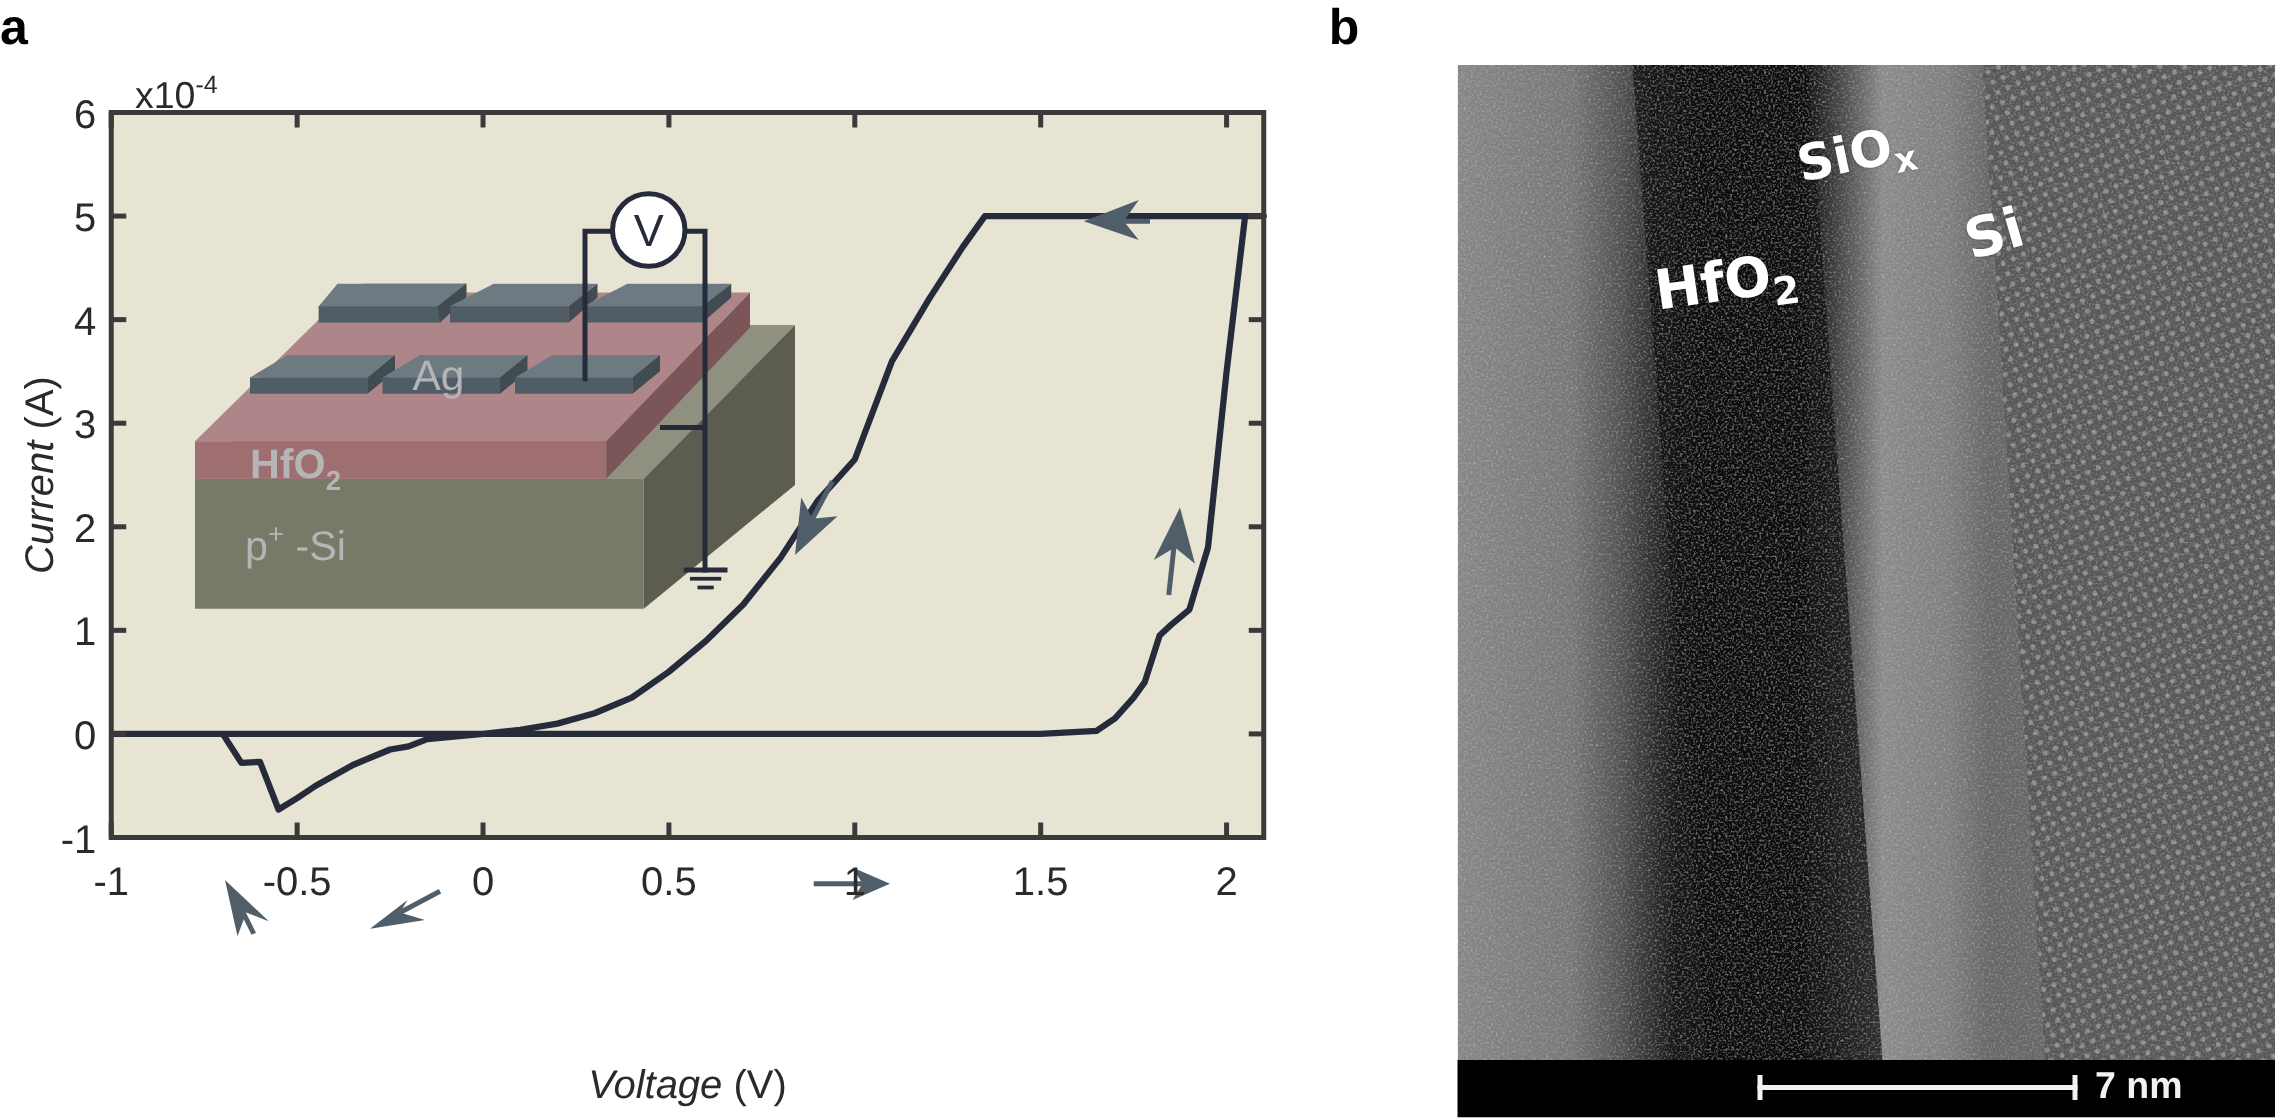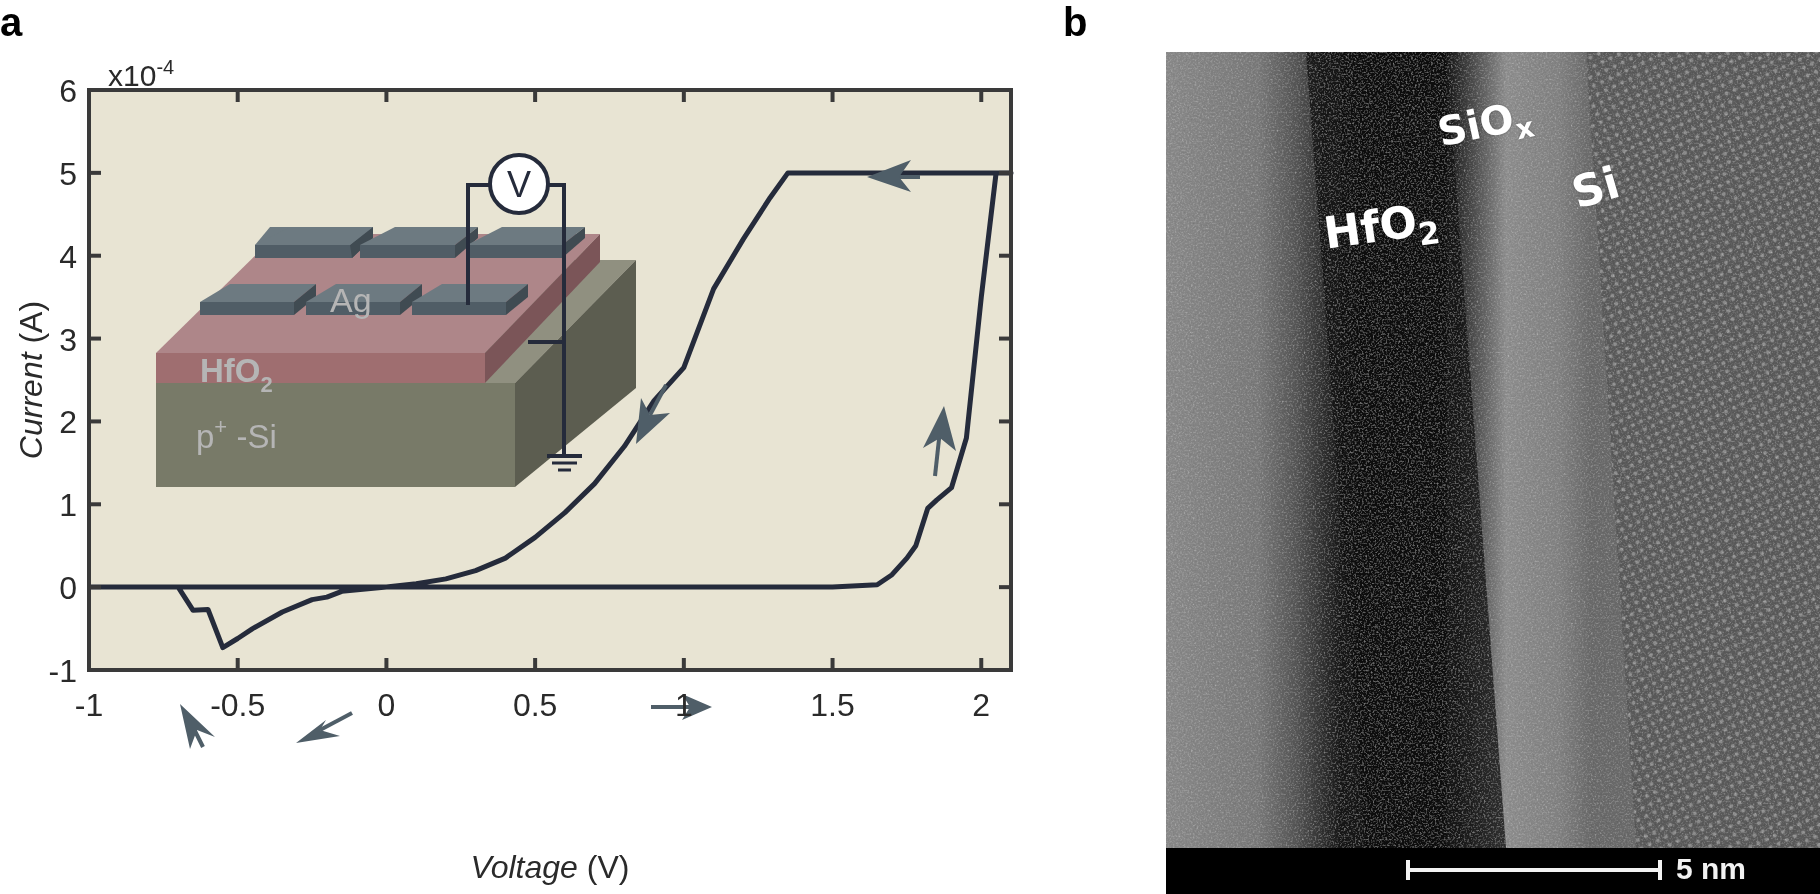--- a/index.html
+++ b/index.html
@@ -193,14 +193,14 @@
     </g>
   </svg>
   <div class="tem-label" style="left:158px; top:148px; font-size:44px; transform:rotate(-8deg);"><span>HfO</span><sub>2</sub></div>
   <div class="tem-label" style="left:272px; top:48px; font-size:40px; transform:rotate(-12deg);"><span>SiO</span><sub>x</sub></div>
   <div class="tem-label" style="left:406px; top:110px; font-size:44px; transform:rotate(-16deg);">Si</div>
 </div>
 <div class="tem-scalebar">
   <div class="scale-line"></div>
   <div class="scale-cap" style="left:240px;"></div>
   <div class="scale-cap" style="left:492px;"></div>
-  <div class="scale-text">5 nm</div>
+  <div class="scale-text">7 nm</div>
 </div>
 
 </body></html>

